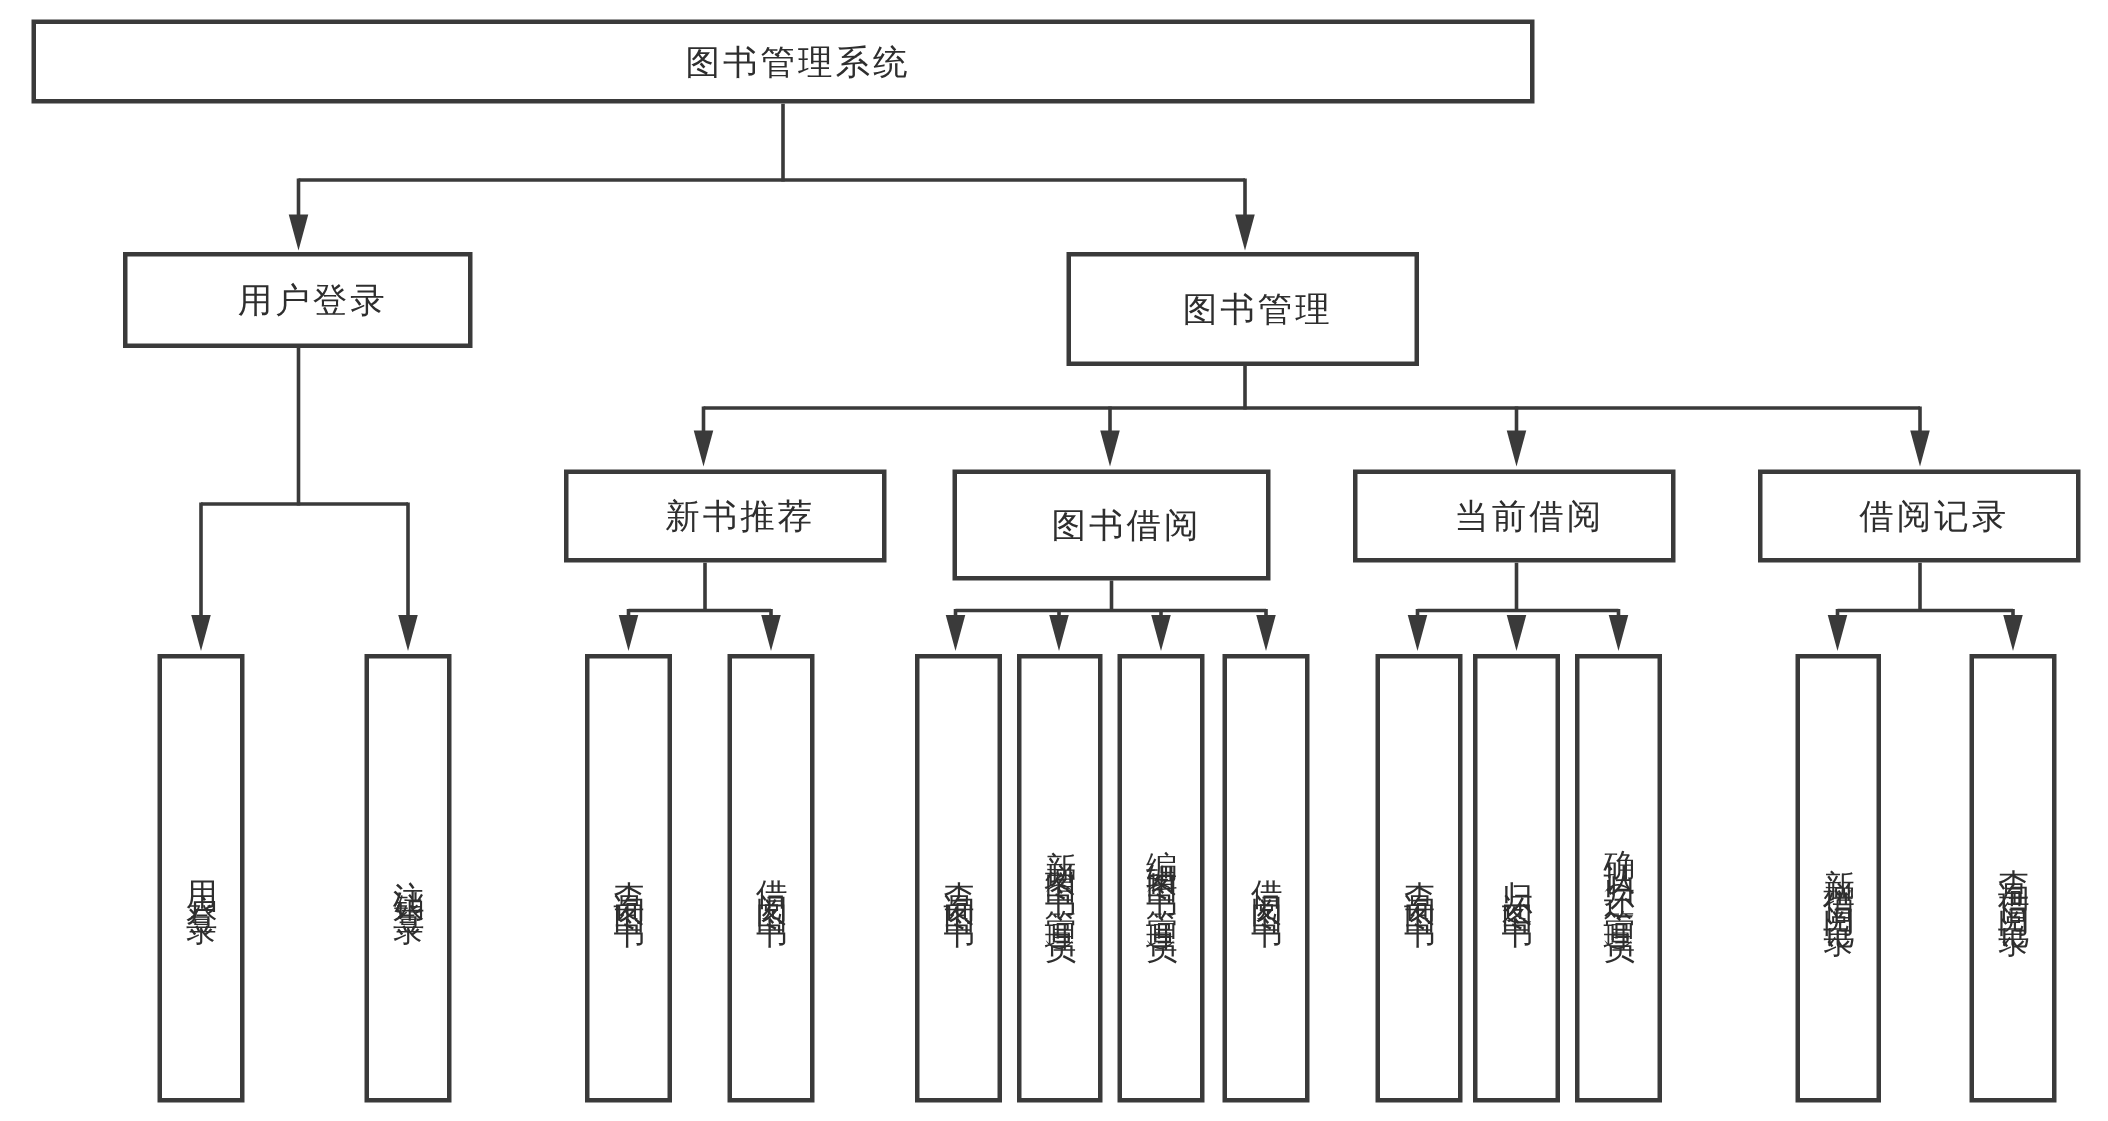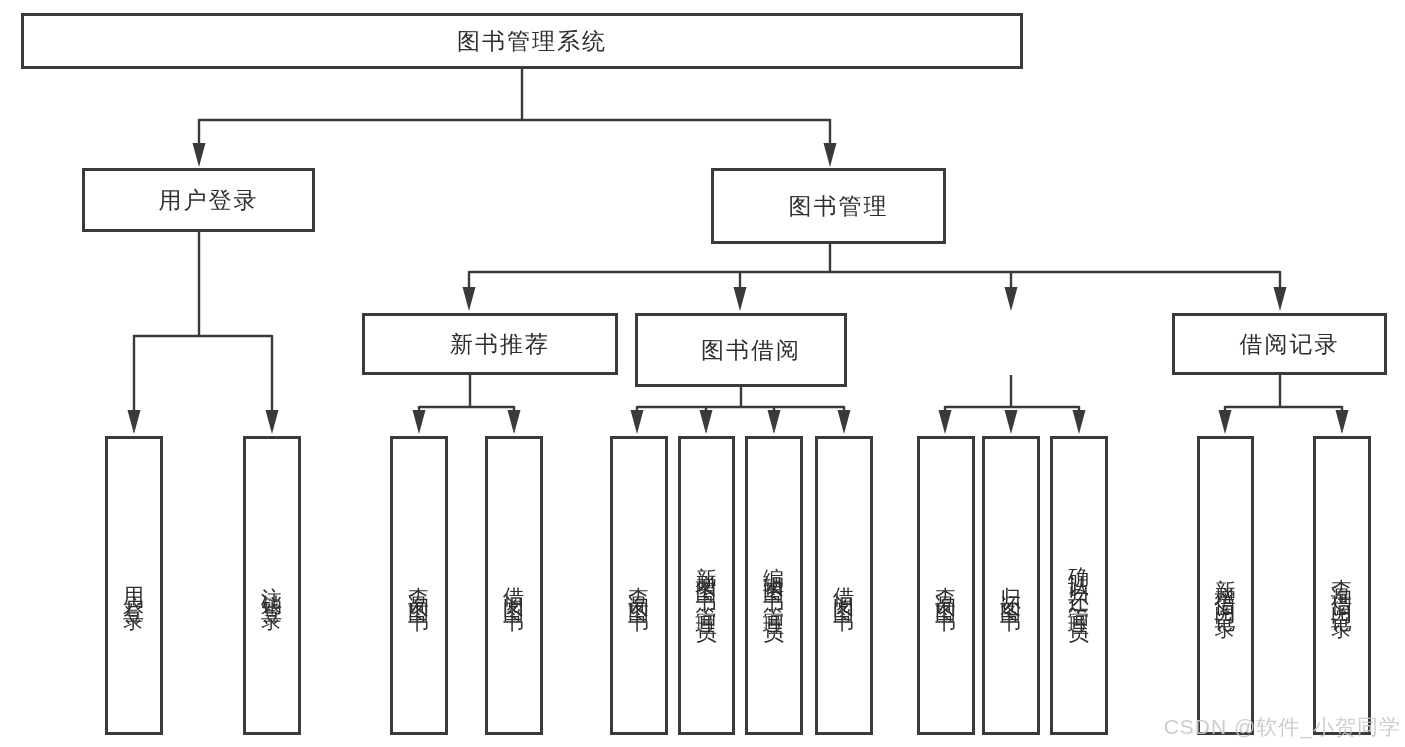--- a/index.html
+++ b/index.html
@@ -95,36 +95,36 @@
       <path d="M1218.5 410 L1231.5 410 L1225 434 Z"></path>
       <path d="M1335.5 410 L1348.5 410 L1342 434 Z"></path>
     </g>
   </svg>
 
   <div class="box" style="left:21px;top:13px;width:1002px;height:56px">图书管理系统</div>
 
   <div class="box" style="left:82px;top:168px;width:233px;height:64px">用户登录</div>
   <div class="box" style="left:711px;top:168px;width:235px;height:76px">图书管理</div>
 
-  <div class="box" style="left:362px;top:313px;width:256px;height:62px">新书推荐</div>
+  <div class="box" style="left:376px;top:313px;width:215px;height:62px">新书推荐</div>
   <div class="box" style="left:635px;top:313px;width:212px;height:74px">图书借阅</div>
+  <div class="box" style="left:902px;top:313px;width:215px;height:62px">当前借阅</div>
   <div class="box" style="left:1172px;top:313px;width:215px;height:62px">借阅记录</div>
 
   <div class="box v" style="left:105px;top:436px;width:58px;height:299px">用户登录</div>
   <div class="box v" style="left:243px;top:436px;width:58px;height:299px">注销登录</div>
 
   <div class="box v" style="left:390px;top:436px;width:58px;height:299px">查询图书</div>
   <div class="box v" style="left:485px;top:436px;width:58px;height:299px">借阅图书</div>
 
   <div class="box v" style="left:610px;top:436px;width:58px;height:299px">查询图书</div>
   <div class="box v" style="left:678px;top:436px;width:57px;height:299px">新增图书（管理员）</div>
   <div class="box v" style="left:745px;top:436px;width:58px;height:299px">编辑图书（管理员）</div>
   <div class="box v" style="left:815px;top:436px;width:58px;height:299px">借阅图书</div>
 
   <div class="box v" style="left:917px;top:436px;width:58px;height:299px">查询图书</div>
   <div class="box v" style="left:982px;top:436px;width:58px;height:299px">归还图书</div>
   <div class="box v" style="left:1050px;top:436px;width:58px;height:299px">确认归还（管理员）</div>
 
   <div class="box v" style="left:1197px;top:436px;width:57px;height:299px">新增借阅记录</div>
   <div class="box v" style="left:1313px;top:436px;width:58px;height:299px">查询借阅记录</div>
 
-  <div id="watermark">CSDN @软件_小贺同学</div>
 </div>
 
 </body></html>

